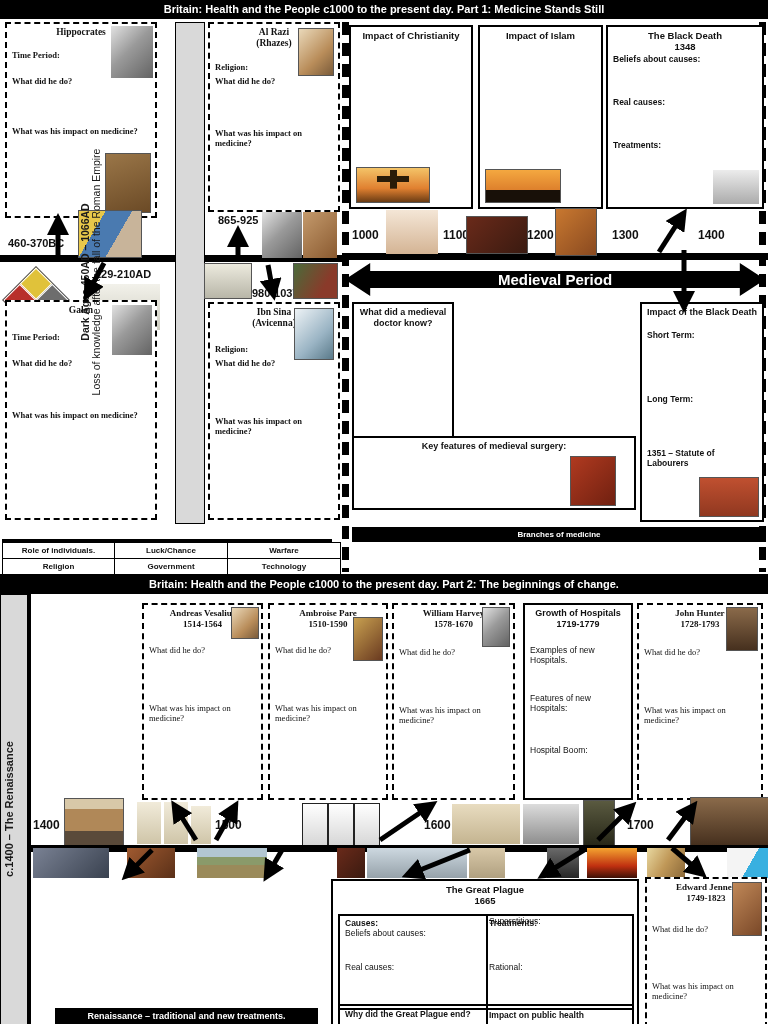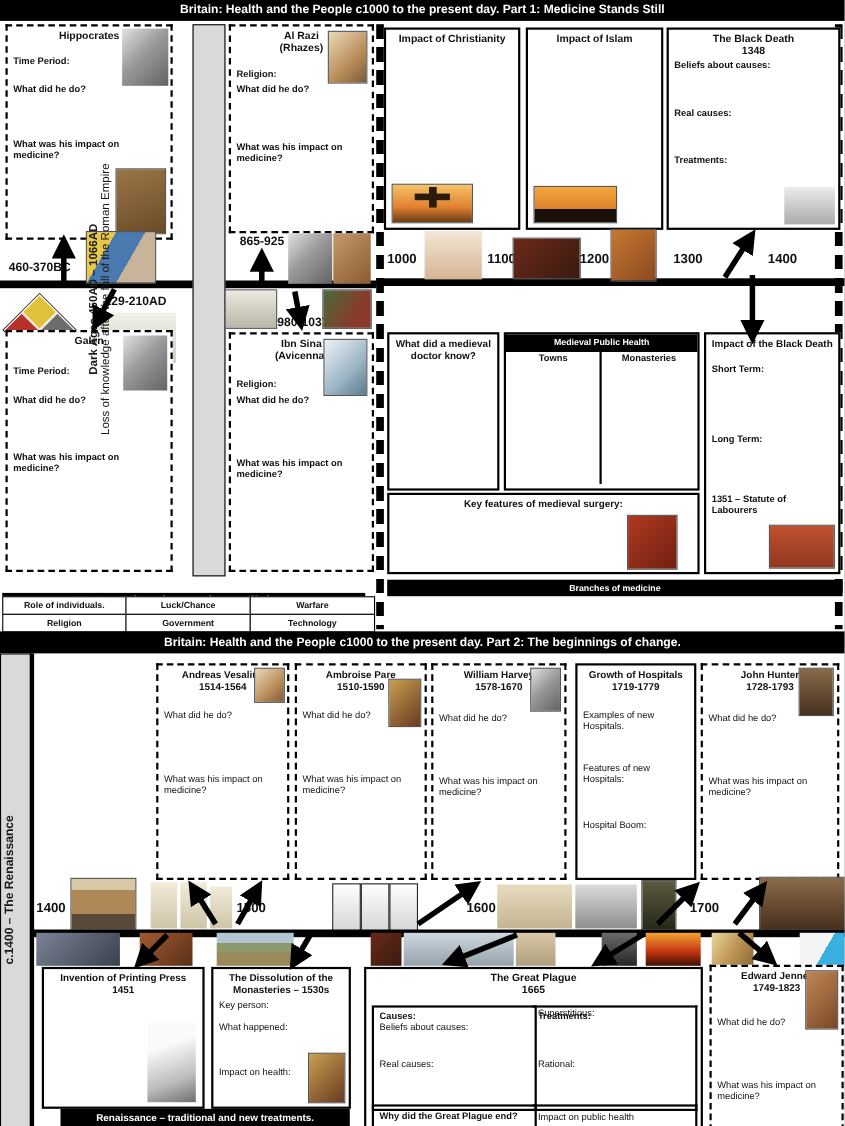--- a/index.html
+++ b/index.html
@@ -1,21 +1,21 @@
 <!DOCTYPE html>
 <html><head>
 <meta charset="utf-8">
 <style>
   html,body { margin:0; padding:0; background:#888; }
   .page { position:relative; width:768px; height:1024px; background:#fff; overflow:hidden;
           font-family:"Liberation Sans", sans-serif; color:#111; margin:0 auto; }
   .abs { position:absolute; }
   .bar { position:absolute; background:#000; color:#fff; font-weight:bold; text-align:center; }
   .box { position:absolute; background:#fff; }
-  .dashed { border:2px dashed #000; }
+  .dashed { border:2px dashed #000;font-family:Liberation Serif, serif; }
   .solid { border:2px solid #000; }
   .btitle { position:absolute; left:0; right:0; top:3px; text-align:center; font-weight:bold; font-size:9.5px; line-height:11px; }
   .btitle2 { position:absolute; left:0; right:0; top:14px; text-align:center; font-weight:bold; font-size:9.5px; line-height:11px; }
   .fld { position:absolute; left:5px; right:5px; font-size:8.5px; line-height:10px; }
   .date { position:absolute; font-weight:bold; font-size:11px; }
   .tnum { position:absolute; font-weight:bold; font-size:12px; }
   .ph  { position:absolute; border:1px solid #555; }
   .nb  { border:none; }
   .vline-dash { position:absolute; width:7px;
       background:repeating-linear-gradient(180deg,#000 0 13px,transparent 13px 21px); }
@@ -160,39 +160,34 @@
 
   <div class="tnum" style="left:352px;top:228px">1000</div>
   <div class="ph im-ms1 nb" style="left:386px;top:210px;width:52px;height:44px"></div>
   <div class="tnum" style="left:443px;top:228px">1100</div>
   <div class="ph im-ms2" style="left:466px;top:216px;width:60px;height:36px"></div>
   <div class="tnum" style="left:527px;top:228px">1200</div>
   <div class="ph im-ms3" style="left:555px;top:208px;width:40px;height:46px"></div>
   <div class="tnum" style="left:612px;top:228px">1300</div>
   <div class="tnum" style="left:698px;top:228px">1400</div>
 
+  <div class="medarrow" style="left:345px;top:263px;width:420px;height:33px">Medieval Period</div>
 
   <div class="box solid" style="left:352px;top:302px;width:98px;height:140px">
     <div class="btitle" style="font-size:9px;padding:0 4px">What did a medieval doctor know?</div>
-  </div>
-  <div class="box solid" style="left:458px;top:302px;width:174px;height:140px;border-width:2px">
-    <div class="bar" style="left:0;top:0;width:100%;height:16px;line-height:16px;font-size:8px">Medieval Public Health</div>
-    <div class="abs" style="left:0;top:16px;width:86px;text-align:center;font-weight:bold;font-size:8.5px">Towns</div>
-    <div class="abs" style="left:88px;top:16px;width:84px;text-align:center;font-weight:bold;font-size:8.5px">Monasteries</div>
-    <div class="abs" style="left:85px;top:16px;width:2px;height:120px;background:#000"></div>
   </div>
   <div class="box solid" style="left:640px;top:302px;width:120px;height:216px">
     <div class="btitle" style="font-size:9px">Impact of the Black Death</div>
     <div class="fld" style="top:26px;font-weight:bold">Short Term:</div>
     <div class="fld" style="top:90px;font-weight:bold">Long Term:</div>
     <div class="fld" style="top:144px;font-weight:bold">1351 – Statute of Labourers</div>
     <div class="ph im-farming" style="right:3px;bottom:3px;width:58px;height:38px"></div>
   </div>
 
-  <div class="box solid" style="left:352px;top:448px;width:280px;height:70px">
+  <div class="box solid" style="left:352px;top:436px;width:280px;height:70px">
     <div class="btitle" style="font-size:9px">Key features of medieval surgery:</div>
     <div class="ph im-surgery" style="right:18px;bottom:2px;width:44px;height:48px"></div>
   </div>
 
   <div class="abs" style="left:2px;top:527px;width:338px;height:47px">
     <div class="bar" style="left:0;top:12px;width:330px;height:15px;line-height:15px;font-size:13px">Factors for change in medicine:</div>
     <div class="tcell" style="left:0;top:15px;width:111px;height:15px">Role of individuals.</div>
     <div class="tcell" style="left:112px;top:15px;width:112px;height:15px">Luck/Chance</div>
     <div class="tcell" style="left:225px;top:15px;width:112px;height:15px">Warfare</div>
     <div class="tcell" style="left:0;top:31px;width:111px;height:15px">Religion</div>
@@ -268,53 +263,40 @@
   <div class="ph im-shop nb" style="left:127px;top:848px;width:48px;height:30px"></div>
   <div class="ph im-ruins nb" style="left:197px;top:848px;width:70px;height:30px"></div>
   <div class="ph im-ms2 nb" style="left:337px;top:848px;width:28px;height:30px"></div>
   <div class="ph im-street nb" style="left:367px;top:848px;width:100px;height:30px"></div>
   <div class="ph im-cat nb" style="left:469px;top:848px;width:36px;height:30px"></div>
   <div class="ph im-pit nb" style="left:547px;top:848px;width:32px;height:30px"></div>
   <div class="ph im-fire nb" style="left:587px;top:848px;width:50px;height:30px"></div>
   <div class="ph im-market nb" style="left:647px;top:848px;width:38px;height:30px"></div>
   <div class="ph im-syringe nb" style="left:727px;top:848px;width:41px;height:30px"></div>
 
-  <div class="box solid" style="left:38px;top:879px;width:144px;height:125px">
-    <div class="btitle" style="font-size:9px">Invention of Printing Press</div>
-    <div class="btitle2" style="font-size:9px">1451</div>
-    <div class="ph im-press nb" style="right:6px;bottom:4px;width:44px;height:72px"></div>
-  </div>
-  <div class="box solid" style="left:192px;top:879px;width:123px;height:125px">
-    <div class="btitle" style="font-size:9px">The Dissolution of the</div>
-    <div class="btitle2" style="font-size:9px">Monasteries – 1530s</div>
-    <div class="fld" style="top:27px">Key person:</div>
-    <div class="fld" style="top:47px">What happened:</div>
-    <div class="fld" style="top:88px">Impact on health:</div>
-    <div class="ph im-henry" style="right:3px;bottom:3px;width:32px;height:44px"></div>
-  </div>
   <div class="bar" style="left:55px;top:1008px;width:263px;height:16px;line-height:16px;font-size:9px">Renaissance – traditional and new treatments.</div>
 
   <div class="box solid" style="left:331px;top:879px;width:304px;height:145px">
     <div class="btitle">The Great Plague</div>
     <div class="btitle2">1665</div>
     <div class="abs" style="left:5px;top:33px;width:146px;height:92px;border:2px solid #000">
       <div class="fld" style="top:2px;font-weight:bold">Causes:</div>
       <div class="fld" style="top:12px">Beliefs about causes:</div>
       <div class="fld" style="top:46px">Real causes:</div>
     </div>
     <div class="abs" style="left:151px;top:33px;width:148px;height:92px;border:2px solid #000;border-left:none">
       <div class="fld" style="top:2px;font-weight:bold">Treatments:</div>
       <div class="fld" style="top:0">Superstitious:</div>
       <div class="fld" style="top:46px">Rational:</div>
     </div>
     <div class="abs" style="left:5px;top:123px;width:146px;height:22px;border:2px solid #000">
       <div class="fld" style="top:3px;font-weight:bold">Why did the Great Plague end?</div>
     </div>
     <div class="abs" style="left:151px;top:123px;width:148px;height:22px;border:2px solid #000;border-left:none">
-      <div class="fld" style="top:4px;font-weight:normal">Impact on public health</div>
+      <div class="fld" style="top:4px;font-weight:bold">Impact on public health</div>
     </div>
   </div>
 
   <div class="box dashed" style="left:645px;top:877px;width:118px;height:147px">
     <div class="btitle" style="font-size:9px">Edward Jenner</div>
     <div class="btitle2" style="font-size:9px">1749-1823</div>
     <div class="ph im-jenner" style="right:3px;top:3px;width:28px;height:52px"></div>
     <div class="fld" style="top:45px">What did he do?</div>
     <div class="fld" style="top:102px">What was his impact on medicine?</div>
   </div>

